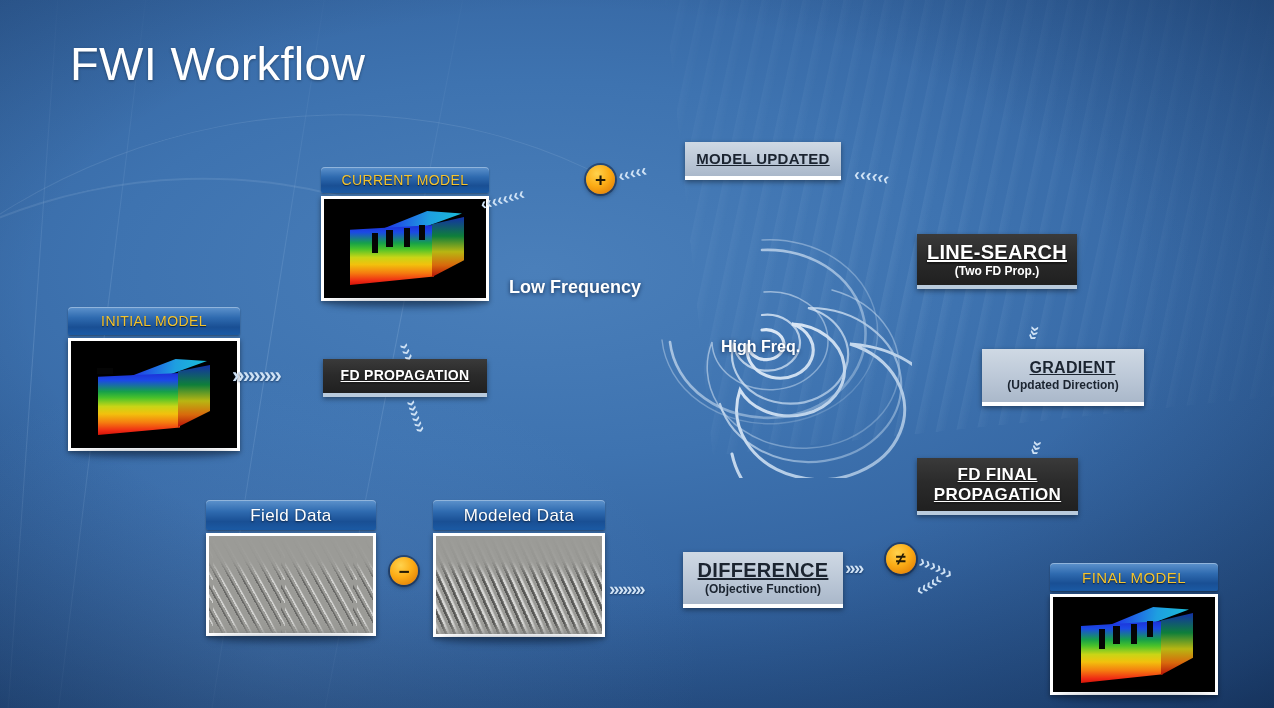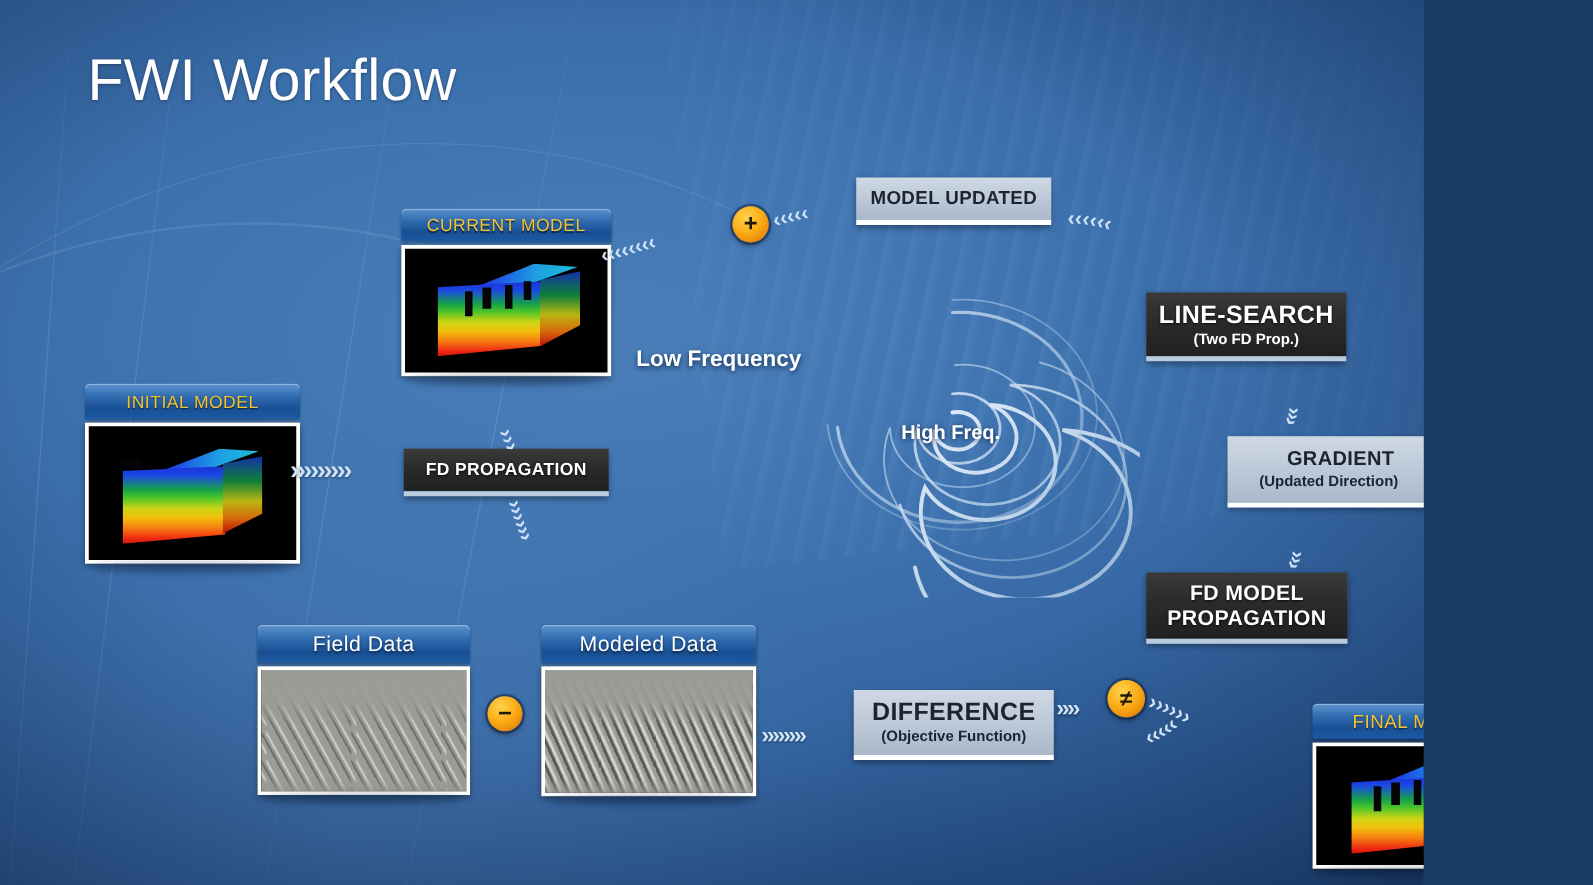--- a/index.html
+++ b/index.html
@@ -2,21 +2,21 @@
 <html><head>
 <meta charset="utf-8">
 <style>
   html, body {
     margin: 0;
     padding: 0;
     background: #1b3c66;
   }
   #slide {
     position: relative;
-    width: 1139px;
+    width: 1274px;
     height: 708px;
     overflow: hidden;
     font-family: "Liberation Sans", sans-serif;
     background:
       radial-gradient(ellipse 120% 95% at 42% 38%, #4a7fba 0%, #3e73b0 28%, #33639f 52%, #28538c 72%, #1d4278 88%, #16355f 100%);
   }
   
   .bg-layer { position:absolute; inset:0; pointer-events:none; }
   .streak {
     position: absolute;
@@ -154,21 +154,21 @@
   .procbox.dark {
     background: linear-gradient(180deg,#3a3a3a 0%, #2b2b2b 45%, #202020 100%);
     color:#ffffff;
     border-bottom-color:#b9cbdd;
   }
   .procbox.light {
     background: linear-gradient(180deg,#cfd9e4 0%, #bdc9d8 50%, #aab8ca 100%);
     color:#1b2430;
     border-bottom-color:#ffffff;
   }
-  .procbox .main { font-weight:700; letter-spacing:0.3px; }
+  .procbox .main { font-weight:700; letter-spacing:0.3px;text-decoration:underline; }
   .procbox .sub  { font-weight:700; }
   .procbox.dark .main { text-shadow: 0 1px 2px rgba(0,0,0,0.8); }
 
   
   .op-badge {
     position:absolute;
     border-radius:50%;
     background: radial-gradient(circle at 38% 30%, #ffd24d 0%, #fcad16 45%, #e8890a 78%, #c36f04 100%);
     box-shadow: 0 0 0 2px rgba(20,40,75,0.55), 0 2px 5px rgba(0,0,0,0.5);
     display:flex; align-items:center; justify-content:center;
@@ -298,21 +298,21 @@
     <div class="main" style="font-size:16px;margin-left:19px;">GRADIENT</div>
     <div class="sub" style="font-size:12px; margin-top:2px;">(Updated Direction)</div>
   </div>
 
   <svg class="arcarrow" style="left:1020px; top:415px; width:40px; height:44px;">
     <path id="arcE" d="M16,42 C26,30 22,16 14,2" fill="none" stroke="none"></path>
     <text font-size="17"><textPath href="#arcE" startOffset="0">‹‹‹</textPath></text>
   </svg>
 
   <div class="procbox dark" style="left:917px; top:458px; width:161px; height:57px;">
-    <div class="main" style="font-size:17px;">FD MODEL</div>
+    <div class="main" style="font-size:17px;">FD FINAL</div>
     <div class="main" style="font-size:17px;">PROPAGATION</div>
   </div>
 
   <svg class="arcarrow" style="left:905px; top:520px; width:120px; height:80px;">
     <path id="arcF" d="M14,76 C40,66 64,40 82,6" fill="none" stroke="none"></path>
     <text font-size="17"><textPath href="#arcF" startOffset="0">‹‹‹‹‹</textPath></text>
   </svg>
 
   <div class="op-badge" style="left:886px; top:544px; width:30px; height:30px; font-size:18px;">≠</div>
 

